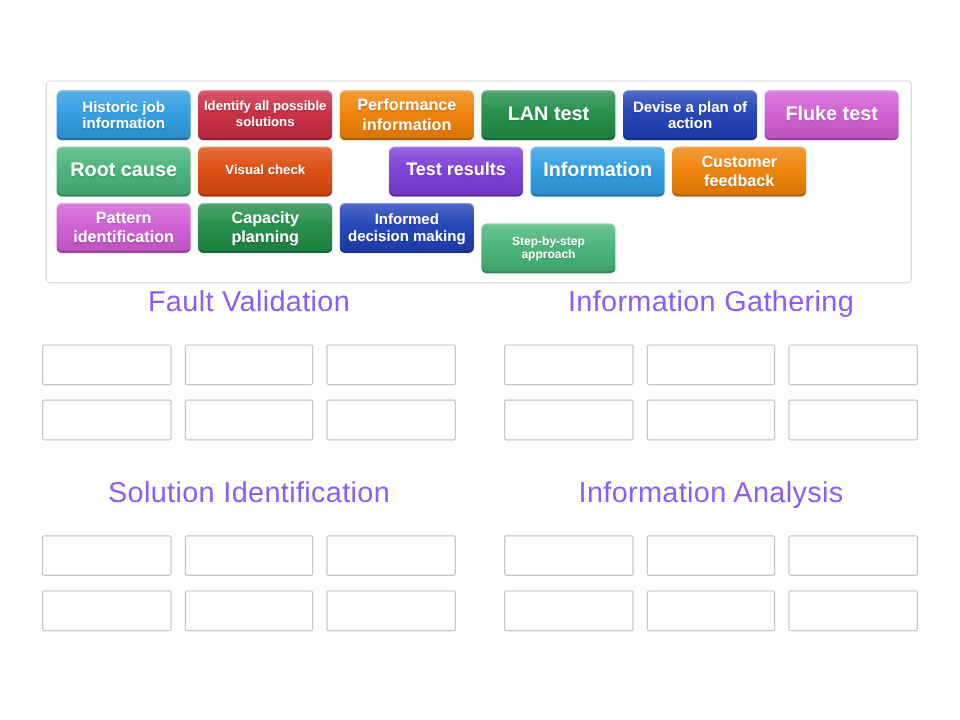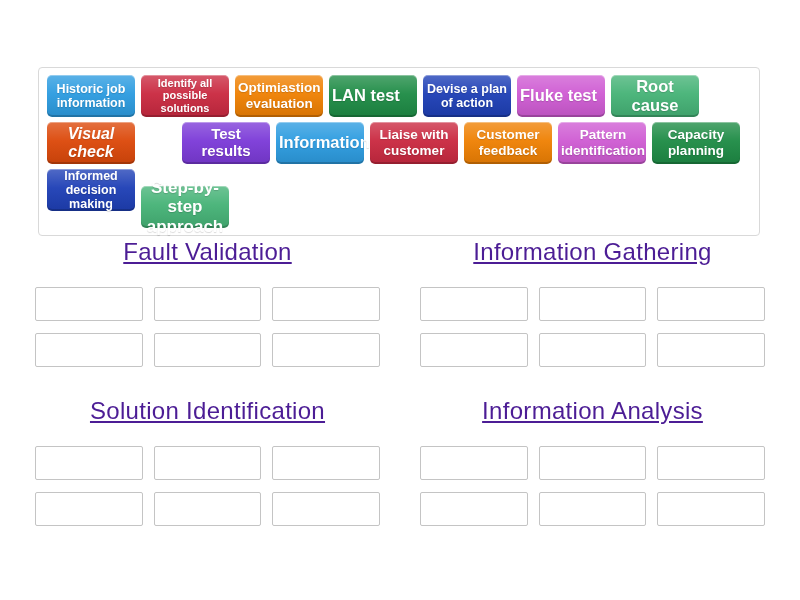--- a/index.html
+++ b/index.html
@@ -25,29 +25,29 @@
     box-sizing: border-box;
     border: 1px solid #d9d9d9;
     border-radius: 4px;
     background: #ffffff;
     padding: 4px 5px;
     display: flex;
     flex-wrap: wrap;
     align-content: flex-start;
   }
   .tile {
-    width: 88px;
+    width: 112px;
     height: 42px;
     margin: 2.5px 3px;
     border-radius: 5px;
     box-sizing: border-box;
     padding: 2px 3px;
     display: flex;
     align-items: center;
-    justify-content: flex-start;
+    justify-content: center;
     text-align: center;
     color: #ffffff;
     font-weight: 700;
     line-height: 1.12;
     cursor: grab;
     background-image: linear-gradient(rgba(255,255,255,0.22), rgba(255,255,255,0.04) 45%, rgba(0,0,0,0.10));
     box-shadow: inset 0 1px 0 rgba(255,255,255,0.35), inset 0 -2px 0 rgba(0,0,0,0.18);
     text-shadow: 0 1px 1px rgba(0,0,0,0.15);
     user-select: none;
   }
@@ -59,24 +59,23 @@
     width: 730px;
     display: grid;
     grid-template-columns: 1fr 1fr;
     column-gap: 40px;
     row-gap: 30px;
   }
   .group-title {
     margin: 0 0 21px 0;
     font-size: 24px;
     font-weight: 400;
-    color: #4c1d95;
+    color: #8b5cf6;
     text-align: center;
     letter-spacing: 0.3px;
-    text-decoration: underline;
   }
   .slot-grid {
     display: grid;
     grid-template-columns: repeat(3, 1fr);
     gap: 12px 11px;
   }
   .slot {
     height: 34px;
     background: #ffffff;
     border: 1px solid #c4c4c4;
@@ -92,72 +91,69 @@
   <div class="tray" id="tray">
   <div class="tile" style="background-color: rgb(45, 156, 224); font-size: 12.5px;">
     <span class="tile-label">Historic job information</span>
   </div>
 
   <div class="tile" style="background-color: rgb(202, 42, 65); font-size: 11px;">
     <span class="tile-label">Identify all possible solutions</span>
   </div>
 
   <div class="tile" style="background-color: rgb(239, 129, 4); font-size: 13.5px;">
-    <span class="tile-label">Optimiastion evaluation</span>
+    <span class="tile-label">Performance information</span>
   </div>
 
   <div class="tile" style="background-color: rgb(31, 140, 70); font-size: 16.5px;">
     <span class="tile-label">LAN test</span>
   </div>
 
   <div class="tile" style="background-color: rgb(31, 64, 182); font-size: 12.5px;">
     <span class="tile-label">Devise a plan of action</span>
   </div>
 
   <div class="tile" style="background-color: rgb(207, 92, 211); font-size: 16.5px;">
     <span class="tile-label">Fluke test</span>
   </div>
 
   <div class="tile" style="background-color: rgb(70, 179, 119); font-size: 16.5px;">
     <span class="tile-label">Root cause</span>
   </div>
 
-  <div class="tile" style="background-color: rgb(220, 73, 11); font-size: 16px; font-style: italic;">
+  <div class="tile" style="background-color: rgb(220, 73, 11); font-size: 11px;">
     <span class="tile-label">Visual check</span>
   </div>
 
   <div class="tile" style="background-color: rgb(124, 59, 216); font-size: 15px; margin-left: 44px;">
     <span class="tile-label">Test results</span>
   </div>
 
   <div class="tile" style="background-color: rgb(45, 156, 224); font-size: 16.5px;">
     <span class="tile-label">Information</span>
   </div>
 
-  <div class="tile" style="background-color: rgb(202, 42, 65); font-size: 13.5px;">
-    <span class="tile-label">Liaise with customer</span>
-  </div>
 
   <div class="tile" style="background-color: rgb(239, 129, 4); font-size: 13.5px;">
     <span class="tile-label">Customer feedback</span>
   </div>
 
   <div class="tile" style="background-color: rgb(207, 92, 211); font-size: 13.5px;">
     <span class="tile-label">Pattern identification</span>
   </div>
 
   <div class="tile" style="background-color: rgb(31, 140, 70); font-size: 13.5px;">
     <span class="tile-label">Capacity planning</span>
   </div>
 
   <div class="tile" style="background-color: rgb(31, 64, 182); font-size: 12.5px;">
     <span class="tile-label">Informed decision making</span>
   </div>
 
-  <div class="tile" style="background-color: rgb(70, 179, 119); font-size: 17px; margin-top: 20px;">
+  <div class="tile" style="background-color: rgb(70, 179, 119); font-size: 10px; margin-top: 20px;">
     <span class="tile-label">Step-by-step approach</span>
   </div>
 </div>
 
   <div class="groups" id="groups">
   <section class="group">
     <h2 class="group-title">Fault Validation</h2>
     <div class="slot-grid">
           <div class="slot"></div>
           <div class="slot"></div>

